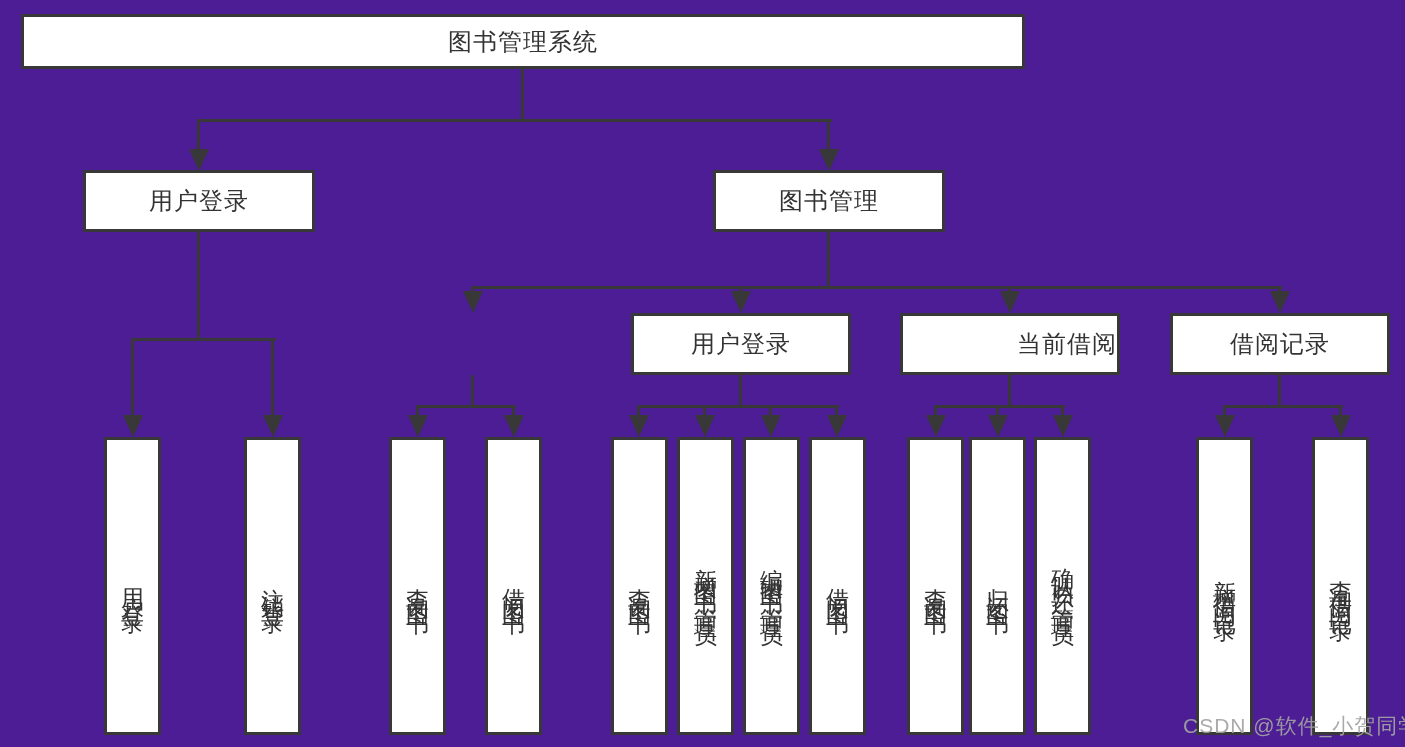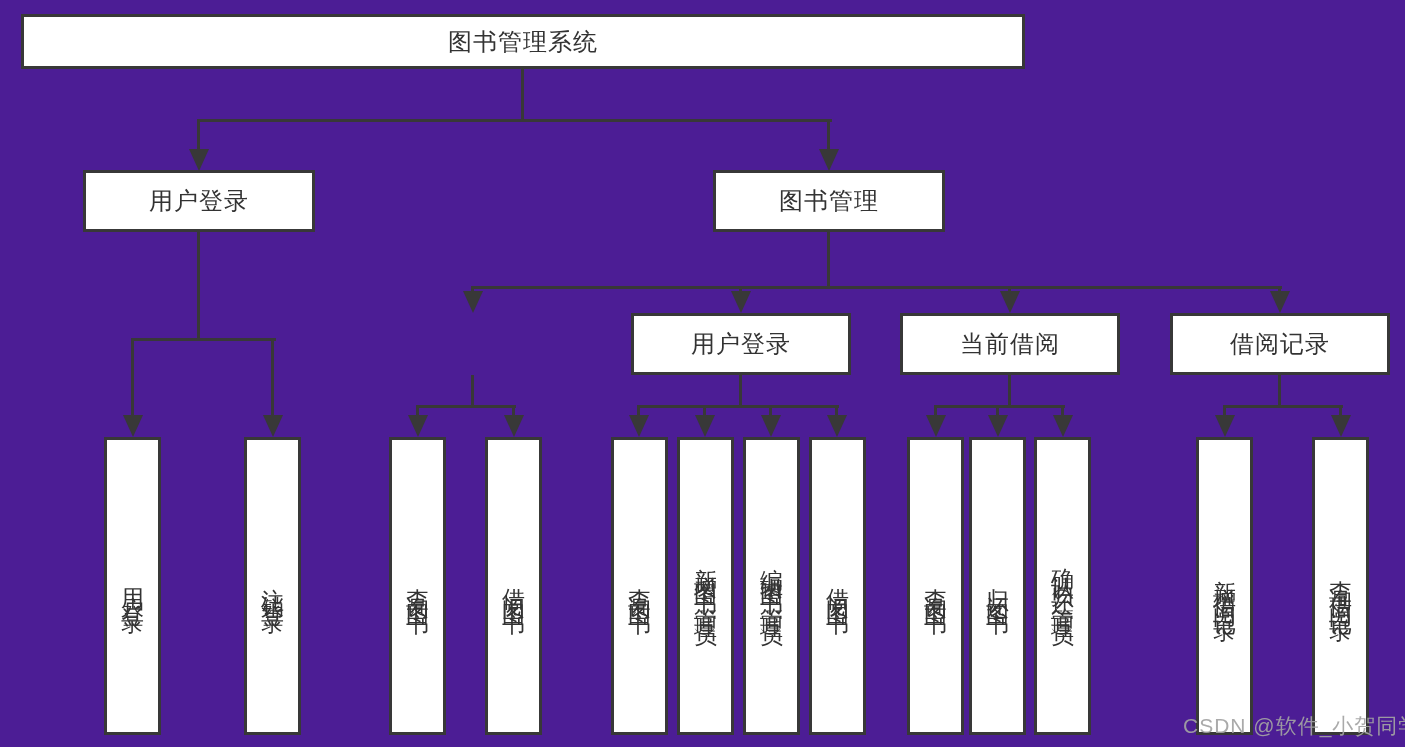--- a/index.html
+++ b/index.html
@@ -56,21 +56,21 @@
   <div class="box box-h" style="left:83px; top:170px; width:232px; height:62px;">
     <span>用户登录</span>
   </div>
   <div class="box box-h" style="left:713px; top:170px; width:232px; height:62px;">
     <span>图书管理</span>
   </div>
 
   <div class="box box-h" style="left:631px; top:313px; width:220px; height:62px;">
     <span>用户登录</span>
   </div>
-  <div class="box box-h" style="left:900px; top:313px; width:220px; height:62px;">
+  <div class="box box-h" style="left:900px; top:313px; width:220px; height:62px;justify-content:flex-end;">
     <span>当前借阅</span>
   </div>
   <div class="box box-h" style="left:1170px; top:313px; width:220px; height:62px;">
     <span>借阅记录</span>
   </div>
 
   <div class="box box-v" style="left:104px; top:437px; width:57px; height:298px;">
     <span class="vtext">用户登录</span>
   </div>
   <div class="box box-v" style="left:244px; top:437px; width:57px; height:298px;">

